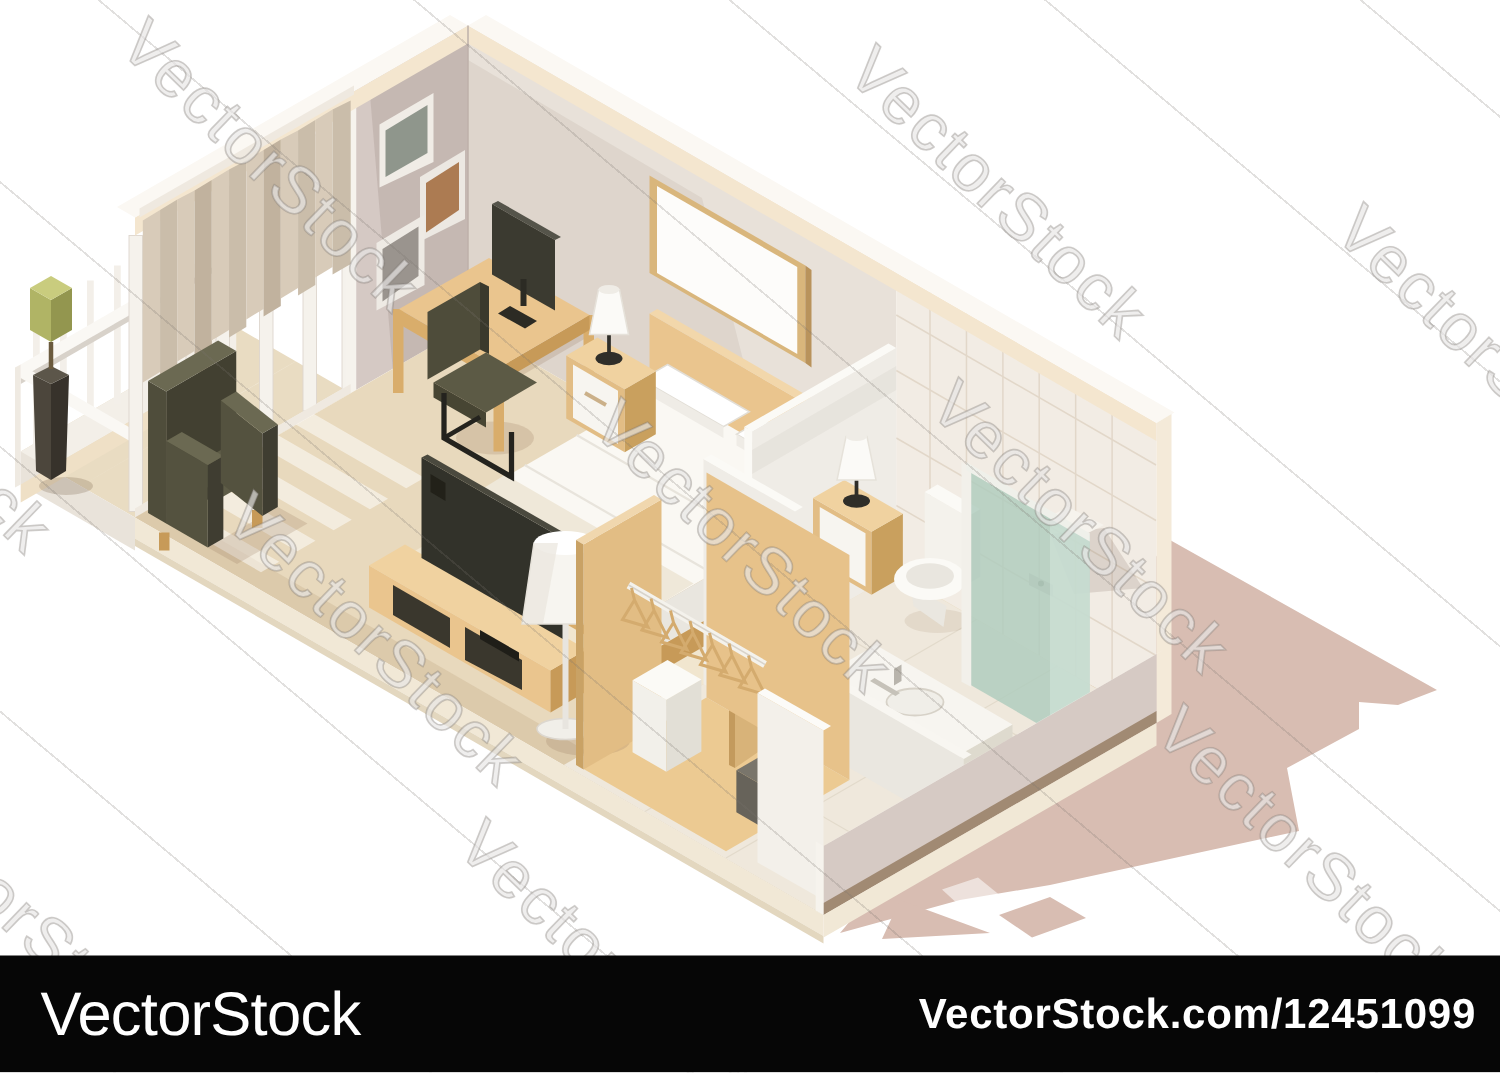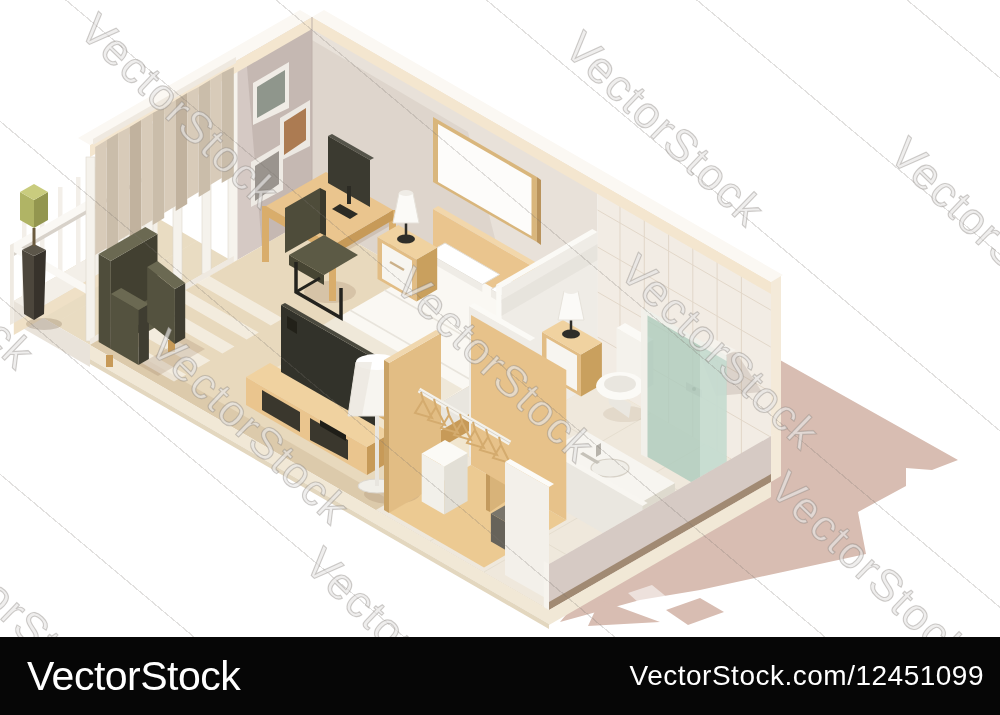--- a/index.html
+++ b/index.html
@@ -10,21 +10,21 @@
   #hairlines{position:absolute;left:-420px;top:-420px;width:1900px;height:1600px;pointer-events:none;
     background:repeating-linear-gradient(40deg,transparent 0,transparent 134px,rgba(120,114,108,0.22) 134px,rgba(120,114,108,0.22) 135.2px);}
   .wm{position:absolute;white-space:nowrap;font-size:44px;letter-spacing:2px;font-weight:400;
       color:rgba(255,255,255,0.55);-webkit-text-stroke:1.1px rgba(125,120,115,0.34);
       text-shadow:0 0 1px rgba(125,120,115,0.28);transform:rotate(44deg);transform-origin:left top;
       pointer-events:none;}
   
   #bar{position:absolute;left:0;bottom:0;width:100%;height:78px;background:var(--bar-bg,#060606);
        display:flex;align-items:center;justify-content:space-between;}
   #bar .brand{color:var(--bar-fg,#fff);font-size:41px;font-weight:500;letter-spacing:-0.5px;padding-left:27px;}
-  #bar .url{color:var(--bar-fg,#fff);font-size:28px;font-weight:400;padding-right:16px;letter-spacing:0.5px;}
+  #bar .url{color:var(--bar-fg,#fff);font-size:28px;font-weight:700;padding-right:16px;letter-spacing:0.5px;}
 </style>
 </head>
 <body>
 
 <div id="stage">
 
   <svg id="scene" viewBox="0 0 1000 715" xmlns="http://www.w3.org/2000/svg">
 
     <g>
       <polygon points="560,622 780,360 958,460 932,470 906,468 906,486 858,512 866,554 700,590 640,600" fill="var(--shadow,#d8bdb2)"></polygon>

